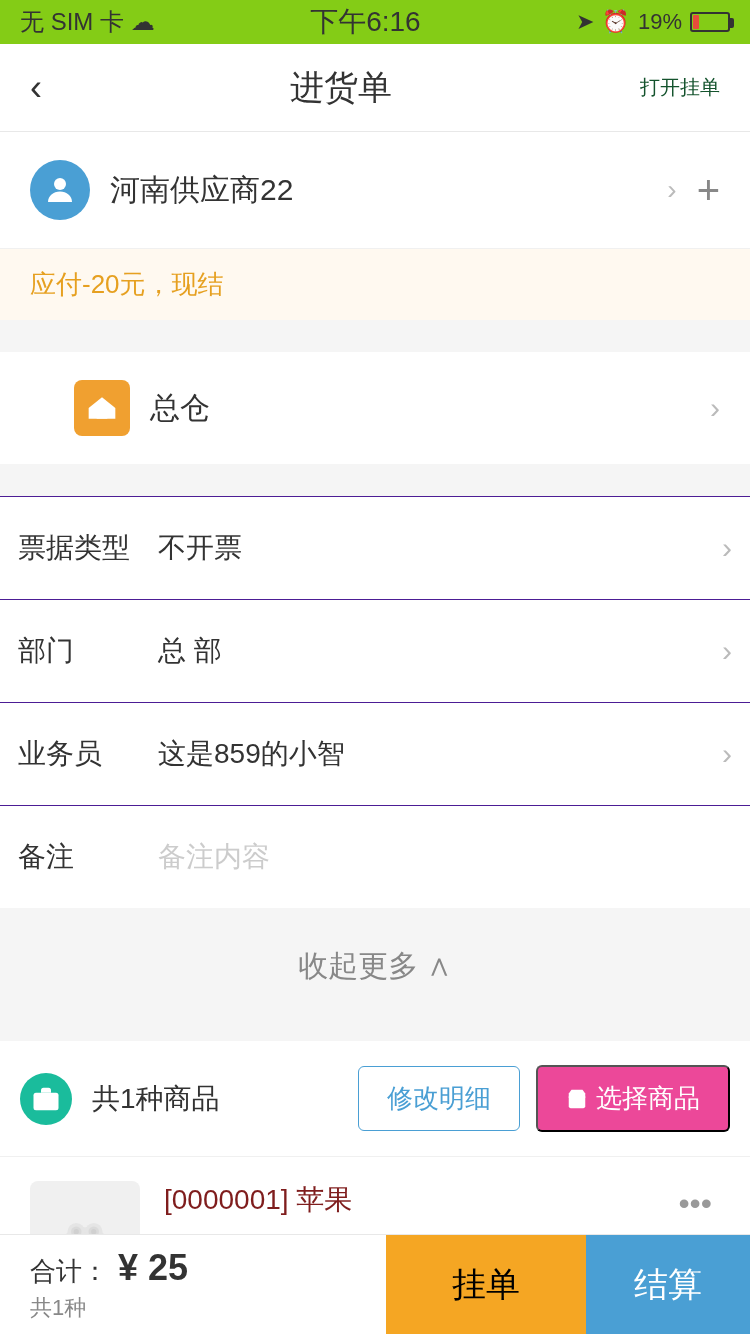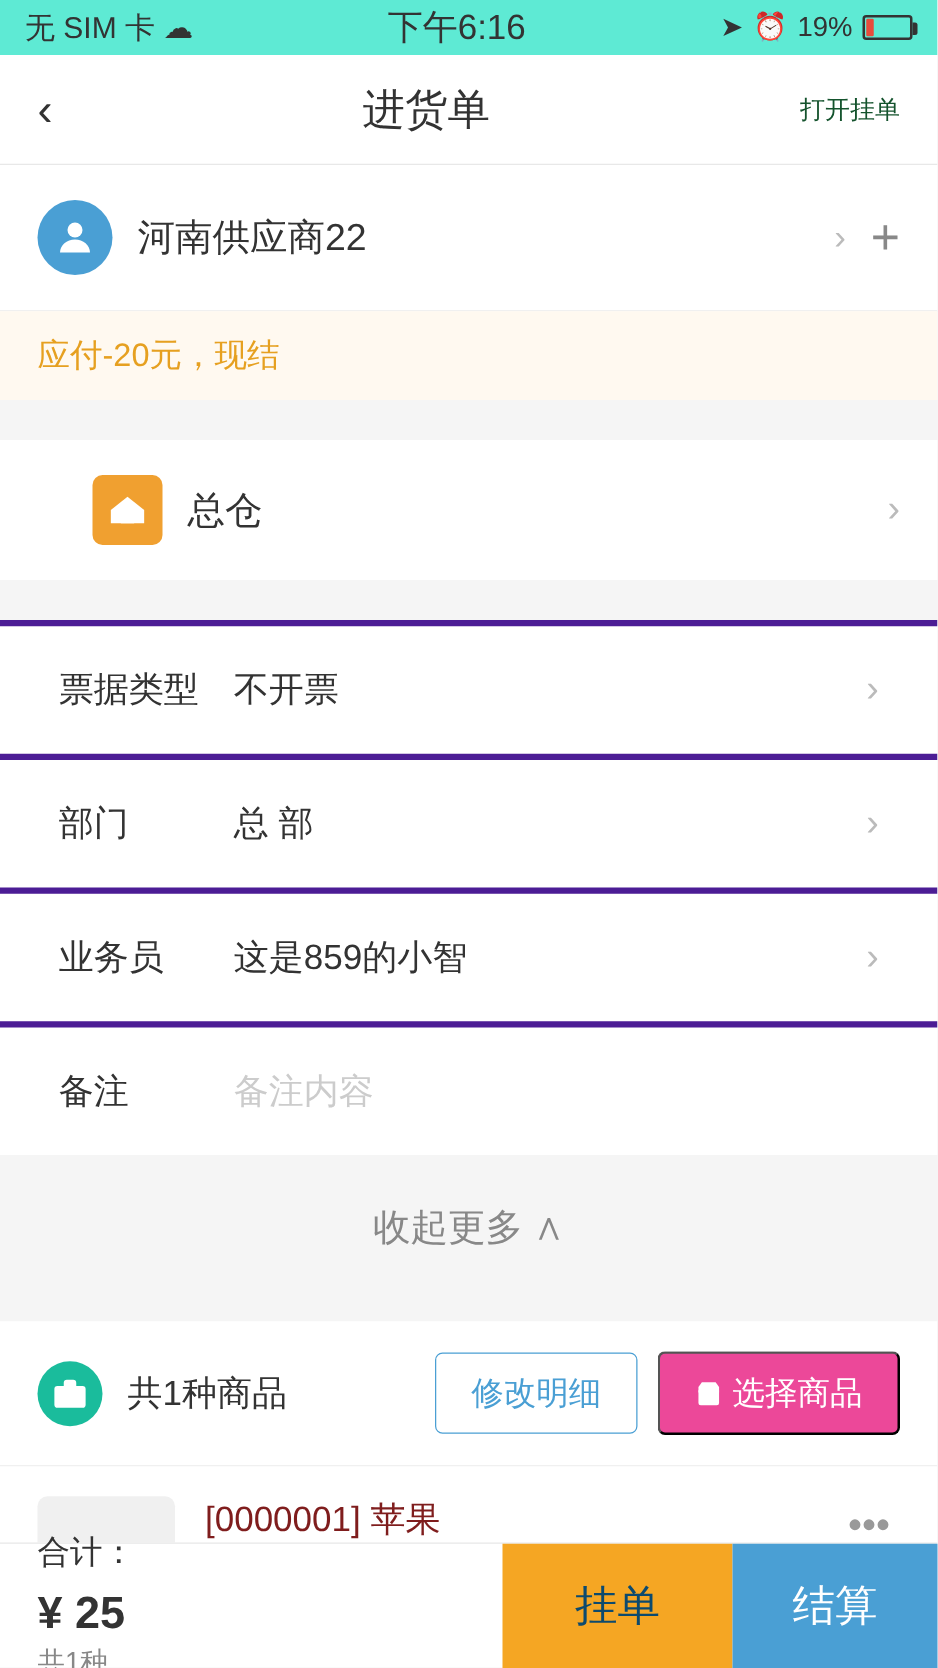--- a/index.html
+++ b/index.html
@@ -8,21 +8,21 @@
       font-family: -apple-system, "PingFang SC", "Helvetica Neue", Arial, sans-serif;
       width: 750px;
       min-height: 1334px;
       background: #f5f5f5;
       font-size: 28px;
       color: #333;
     }
     
     .status-bar {
       height: 44px;
-      background: #5eead4;
+      background: #84cc16;
       display: flex;
       align-items: center;
       justify-content: space-between;
       padding: 0 20px;
       font-size: 24px;
       color: #333;
     }
     .status-left { display: flex; align-items: center; gap: 10px; }
     .status-center { font-size: 28px; font-weight: 500; }
     .status-right { display: flex; align-items: center; gap: 8px; font-size: 22px; }
@@ -149,23 +149,23 @@
       flex: 1;
       font-size: 30px;
       color: #333;
     }
     .row-chevron { color: #bbb; font-size: 30px; }
 
     
     .form-row {
       display: flex;
       align-items: center;
-      padding: 32px 47px;
-      background: #fff;
-      border-top: 5px solid #4c1d95;
+      padding: 32px 18px;
+      background: #fff;
+      border-top: 1px solid #4c1d95;
     }
     .form-label {
       font-size: 28px;
       color: #333;
       width: 120px;
       flex-shrink: 0;
     }
     .form-value {
       flex: 1;
       font-size: 28px;
@@ -183,21 +183,21 @@
       padding: 22px;
       font-size: 30px;
       color: #888;
     }
 
     
     .product-header {
       background: #fff;
       display: flex;
       align-items: center;
-      padding: 24px 30px;
+      padding: 24px 20px;
       margin-top: 16px;
     }
     .product-icon-wrap {
       width: 52px;
       height: 52px;
       border-radius: 50%;
       background: #1abc9c;
       display: flex;
       align-items: center;
       justify-content: center;
@@ -285,37 +285,36 @@
     .total-section {
       flex: 1;
       padding: 0 30px;
     }
     .total-label {
       font-size: 26px;
       color: #333;
       display: flex;
       align-items: baseline;
       gap: 10px;
-      flex-direction: column;
     }
     .total-amount {
       font-size: 36px;
       color: #333;
       font-weight: 600;
     }
     .total-sub {
       font-size: 22px;
       color: #888;
       margin-top: 4px;
     }
     .btn-suspend {
-      width: 184px;
+      width: 200px;
       height: 100px;
       background: #f5a623;
-      color: #0c4a6e;
+      color: #000000;
       font-size: 34px;
       display: flex;
       align-items: center;
       justify-content: center;
       cursor: pointer;
     }
     .btn-checkout {
       width: 164px;
       height: 100px;
       background: #4a9fd4;

